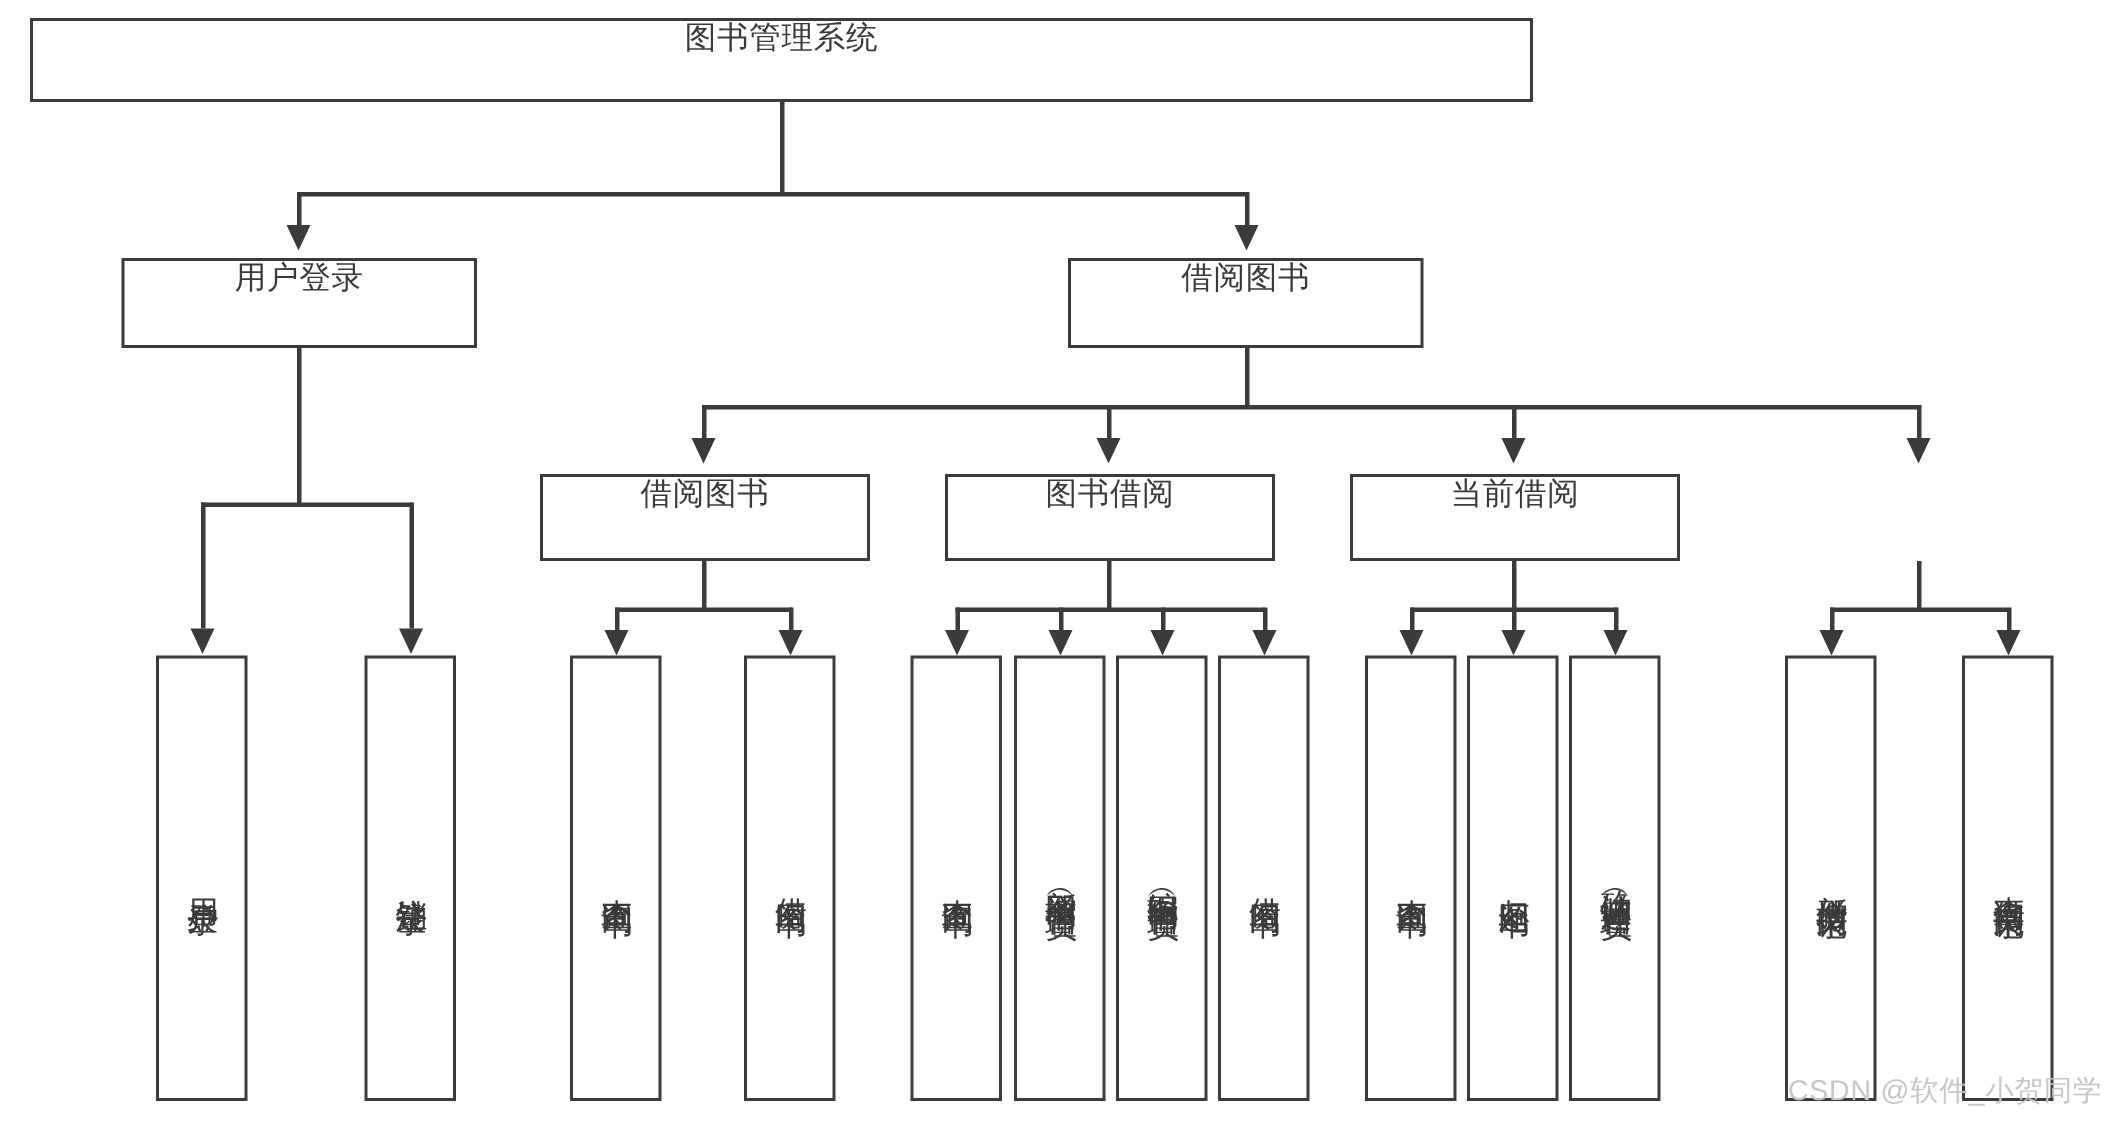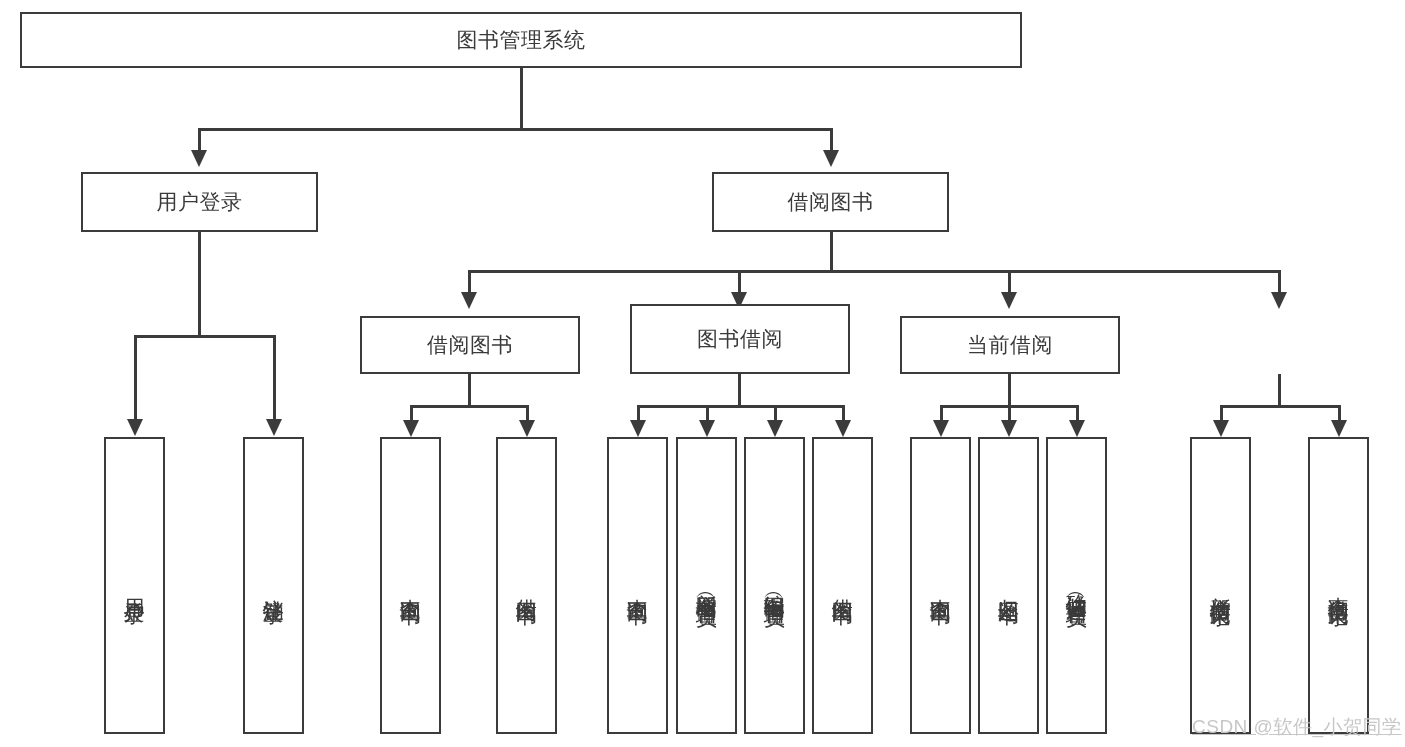--- a/index.html
+++ b/index.html
@@ -16,21 +16,20 @@
     height: 747px;
     background: #ffffff;
     overflow: hidden;
   }
   .node {
     position: absolute;
     box-sizing: border-box;
     background: #ffffff;
     border: 2.5px solid #3b3b3b;
     display: flex;
-    align-items: center;
     justify-content: center;
     color: #3a3a3a;
   }
   .node-label {
     font-size: 21px;
     line-height: 1.15;
     letter-spacing: 0.5px;
     white-space: nowrap;
     color: #3a3a3a;
   }
@@ -72,21 +71,20 @@
     border-left: 8px solid transparent;
     border-right: 8px solid transparent;
     border-top: 17px solid #3b3b3b;
   }
   .watermark {
     position: absolute;
     color: #c7c7c7;
     font-size: 19px;
     white-space: nowrap;
     letter-spacing: 0.5px;
-    text-decoration: underline;
   }
 </style>
 </head>
 <body>
 
 <div id="canvas">
 
   <div class="node" style="left:20px; top:12px; width:1002px; height:56px;">
     <span class="node-label">图书管理系统</span>
   </div>
@@ -126,21 +124,21 @@
 
   <div class="vline" style="left:1008px; top:270px; height:22px;"></div>
   <div class="arrow" style="left:1001px; top:292px;"></div>
 
   <div class="vline" style="left:1278px; top:270px; height:22px;"></div>
   <div class="arrow" style="left:1271px; top:292px;"></div>
 
   <div class="node" style="left:360px; top:316px; width:220px; height:58px;">
     <span class="node-label">借阅图书</span>
   </div>
-  <div class="node" style="left:630px; top:304px; width:220px; height:70px;">
+  <div class="node" style="left:630px; top:316px; width:220px; height:58px;">
     <span class="node-label">图书借阅</span>
   </div>
   <div class="node" style="left:900px; top:316px; width:220px; height:58px;">
     <span class="node-label">当前借阅</span>
   </div>
 
   <div class="vline" style="left:468px; top:374px; height:33px;"></div>
   <div class="hline" style="left:410px; top:405px; width:118px;"></div>
   <div class="vline" style="left:410px; top:405px; height:15px;"></div>
   <div class="arrow" style="left:403px; top:420px;"></div>

